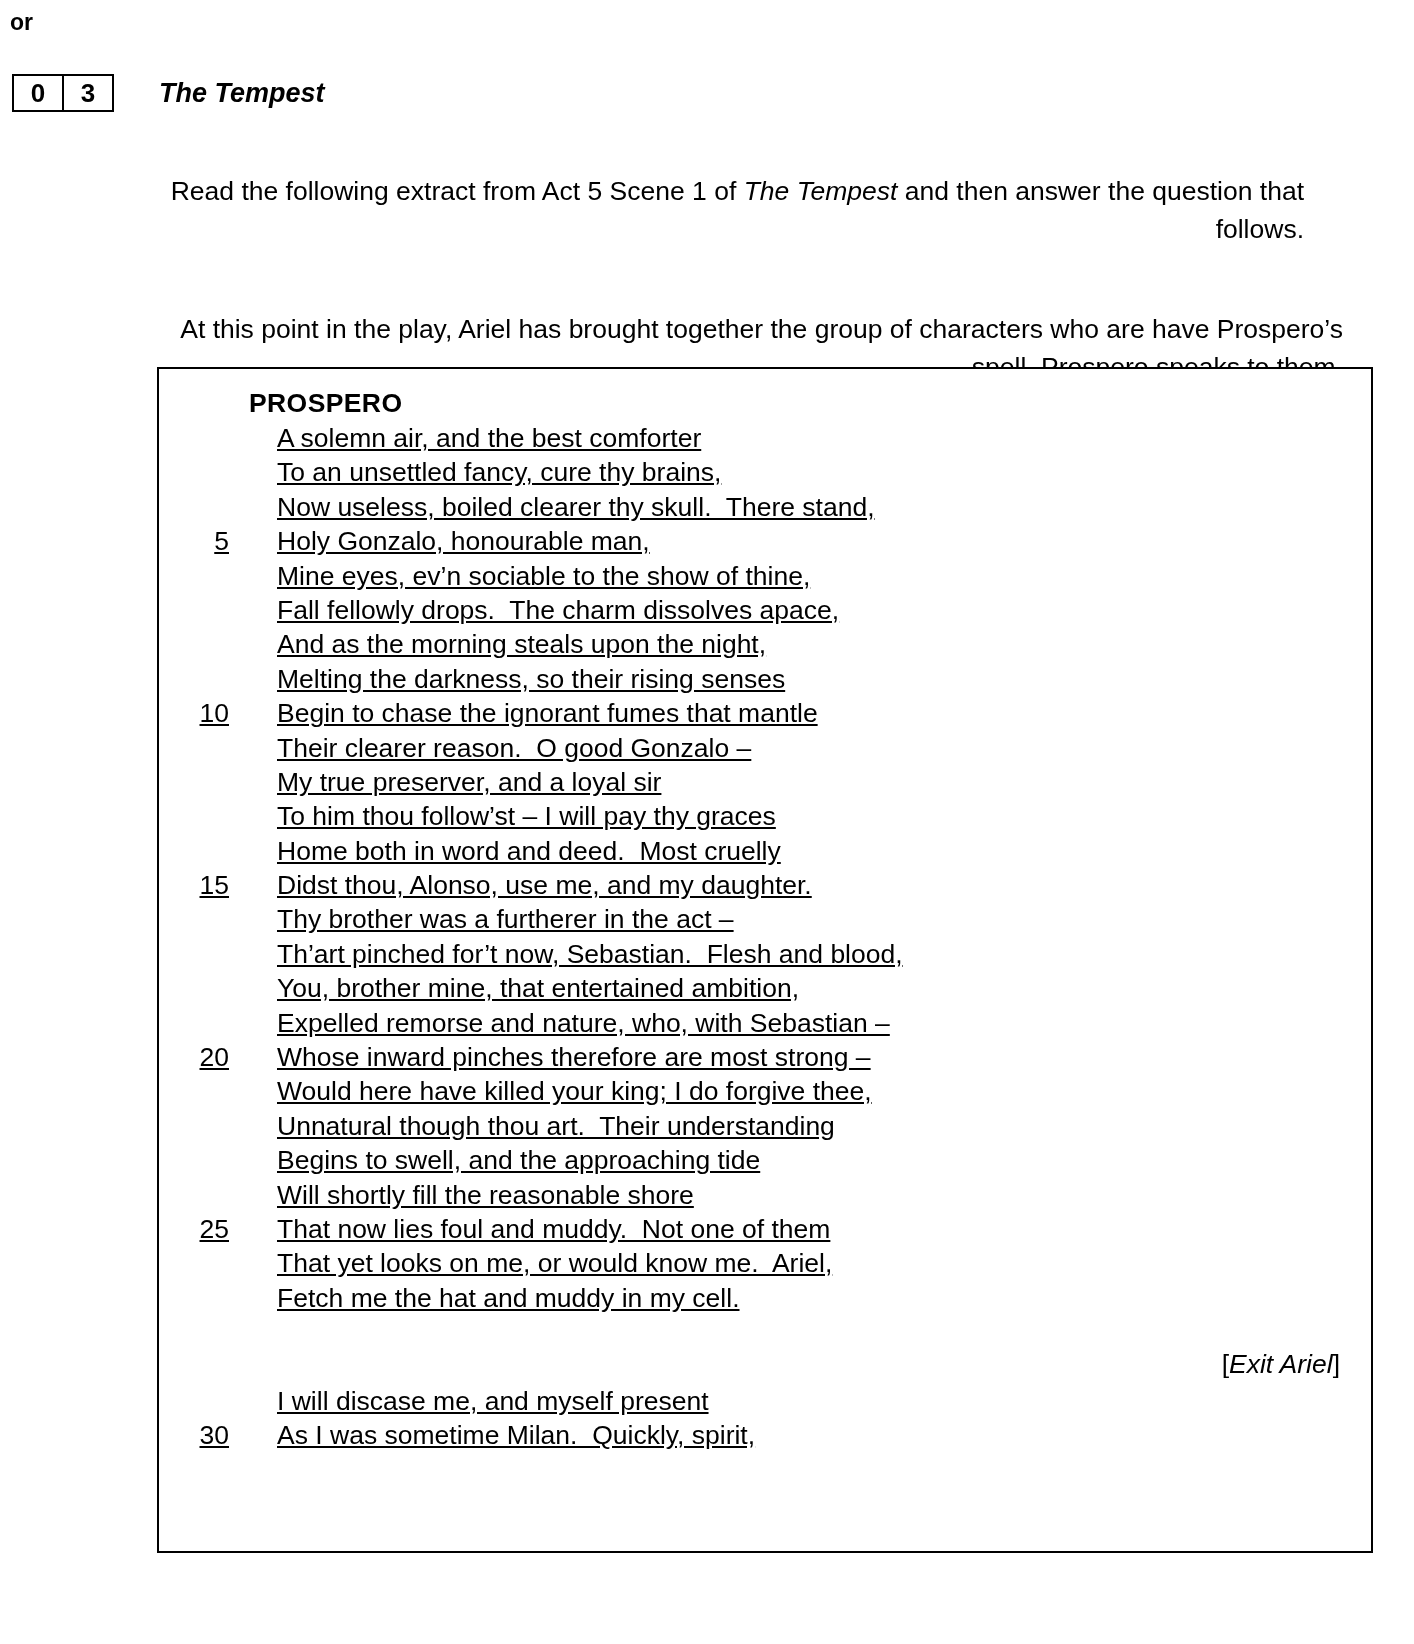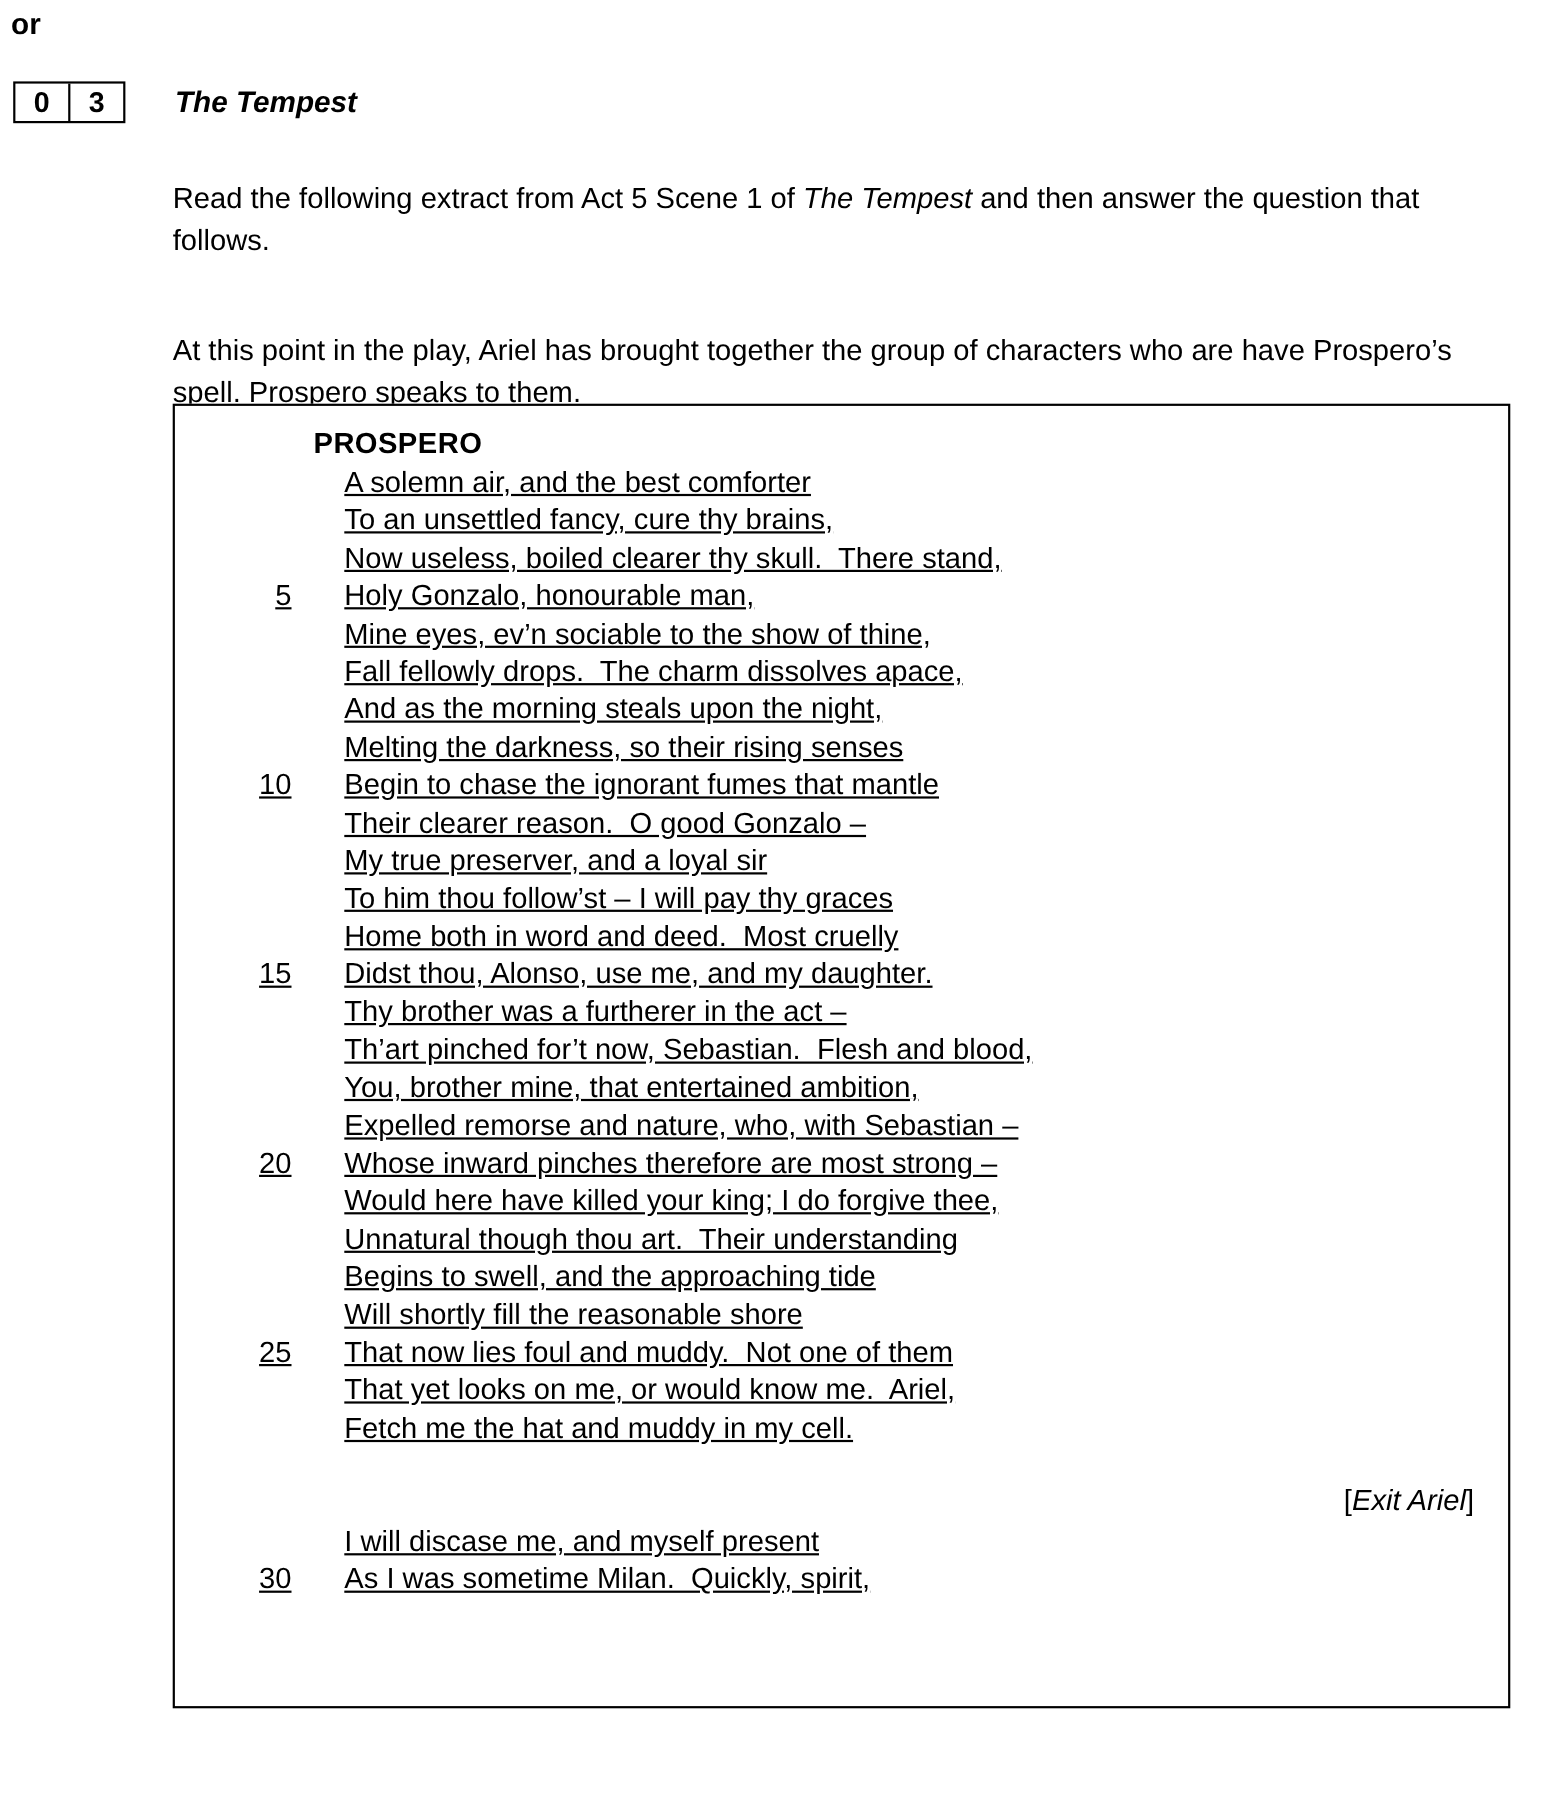--- a/index.html
+++ b/index.html
@@ -14,21 +14,21 @@
     color: #000000;
     position: relative;
     overflow: hidden;
   }
 
   
   .or-label {
     position: absolute;
     left: 10px;
     top: 8px;
-    font-size: 27px;
+    font-size: 23px;
     font-weight: bold;
     line-height: 28px;
   }
 
   
   .qnum-wrap {
     position: absolute;
     left: 12px;
     top: 74px;
     display: flex;
@@ -63,41 +63,41 @@
   
   .instructions {
     position: absolute;
     left: 156px;
     top: 160px;
     width: 1160px;
   }
   .instr-para {
     font-size: 26.5px;
     line-height: 38px;
-    margin: 1px;
+    margin: 12px;
+    text-align: right;
   }
   .instr-para.second {
     margin-top: 62px;
     width: 1175px;
   }
   .instr-para i {
     font-style: italic;
   }
 
   
   .extract-box {
     position: absolute;
     left: 157px;
     top: 367px;
     width: 1216px;
     height: 1186px;
     border: 2px solid #000;
     box-sizing: border-box;
     background: #fff;
-    padding-left: 36px;
   }
   .extract-inner {
     position: relative;
     width: 100%;
     height: 100%;
   }
 
   .speaker {
     position: absolute;
     left: 90px;

